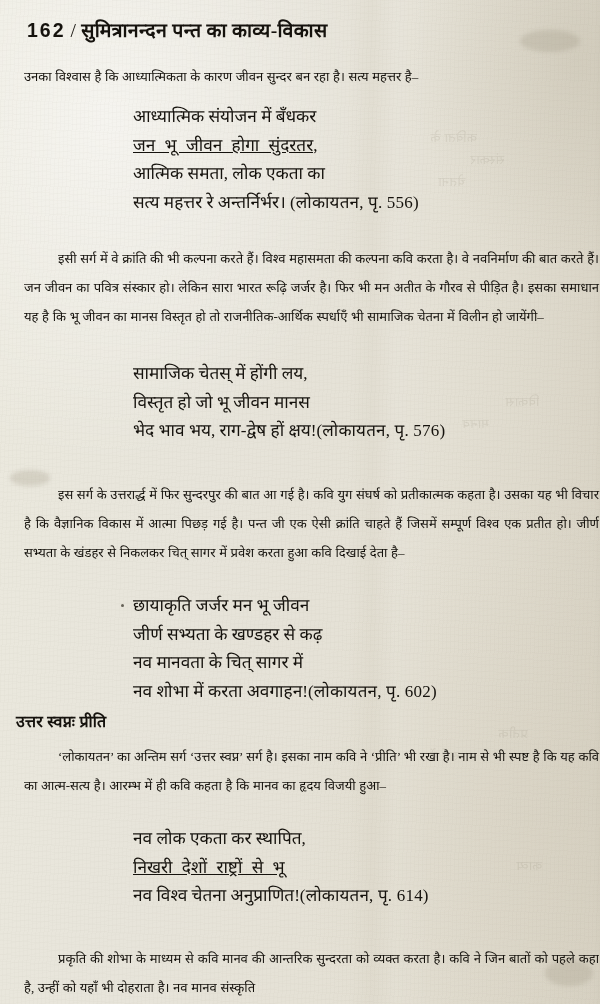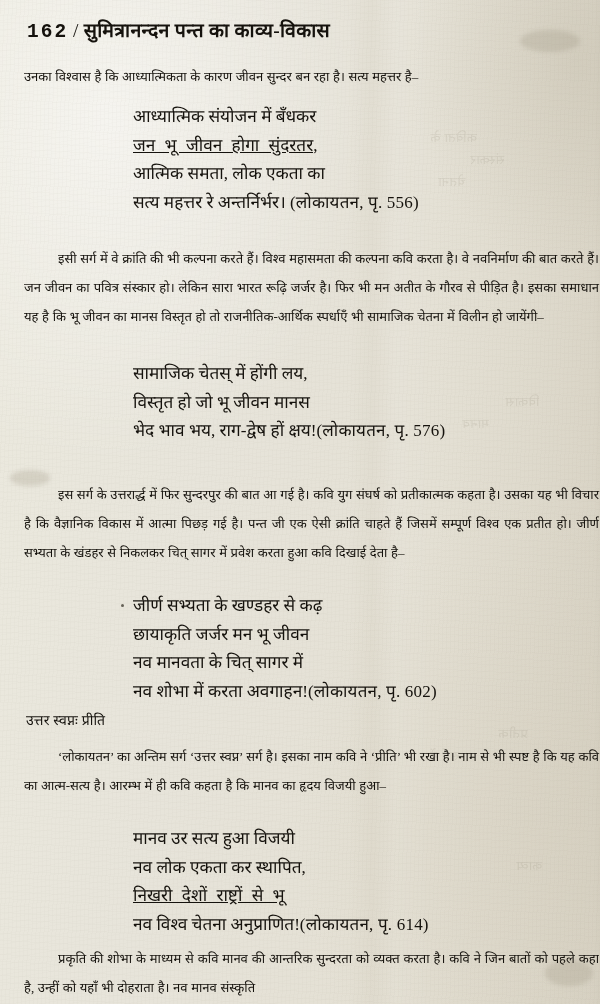--- a/index.html
+++ b/index.html
@@ -72,21 +72,21 @@
   .running-head {
     position: absolute;
     left: 27px;
     top: 16px;
     font-size: 19.5px;
     font-weight: 700;
     letter-spacing: 0.3px;
     white-space: nowrap;
   }
   .running-head .folio {
-    font-family: Liberation Mono, monospace;
+    font-family: Liberation Sans, sans-serif;
     letter-spacing: 2px;
     margin-right: 3px;
   }
   .running-head .sep {
     margin: 0 5px 0 2px;
     font-weight: 400;
   }
 
   .body-block {
     position: absolute;
@@ -117,23 +117,23 @@
     word-spacing: 5px;
     text-decoration: underline;
   }
   .cite {
     font-size: 17px;
     letter-spacing: 0.2px;
   }
 
   .section-head {
     position: absolute;
-    left: 26px;
-    font-size: 14px;
-    font-weight: 400;
+    left: 16px;
+    font-size: 16px;
+    font-weight: 700;
     letter-spacing: 0.2px;
     white-space: nowrap;
   }
 
   .speck {
     position: absolute;
     width: 3px;
     height: 3px;
     border-radius: 50%;
     background: #3a352b;
@@ -191,32 +191,31 @@
     <div class="verse" style="top:360px;">
       <span class="vline">सामाजिक चेतस् में होंगी लय,</span>
       <span class="vline">विस्तृत हो जो भू जीवन मानस</span>
       <span class="vline"><span>भेद भाव भय, राग-द्वेष हों क्षय!</span><span class="cite">(लोकायतन, पृ. 576)</span></span>
     </div>
 
     <div class="body-block indent" style="top:480px;">इस सर्ग के उत्तरार्द्ध में फिर सुन्दरपुर की बात आ गई है। कवि युग संघर्ष को प्रतीकात्मक कहता है। उसका यह भी विचार है कि वैज्ञानिक विकास में आत्मा पिछड़ गई है। पन्त जी एक ऐसी क्रांति चाहते हैं जिसमें सम्पूर्ण विश्व एक प्रतीत हो। जीर्ण सभ्यता के खंडहर से निकलकर चित् सागर में प्रवेश करता हुआ कवि दिखाई देता है–</div>
 
     <div class="speck" style="left:121px; top:604px;"></div>
     <div class="verse" style="top:592px;">
+      <span class="vline">छायाकृति जर्जर मन भू जीवन</span>
       <span class="vline">जीर्ण सभ्यता के खण्डहर से कढ़</span>
-      <span class="vline">छायाकृति जर्जर मन भू जीवन</span>
       <span class="vline">नव मानवता के चित् सागर में</span>
       <span class="vline"><span>नव शोभा में करता अवगाहन!</span><span class="cite">(लोकायतन, पृ. 602)</span></span>
     </div>
 
     <div class="section-head" style="top:710px;">उत्तर स्वप्नः प्रीति</div>
 
     <div class="body-block indent" style="top:742px;">‘लोकायतन’ का अन्तिम सर्ग ‘उत्तर स्वप्न’ सर्ग है। इसका नाम कवि ने ‘प्रीति’ भी रखा है। नाम से भी स्पष्ट है कि यह कवि का आत्म-सत्य है। आरम्भ में ही कवि कहता है कि मानव का हृदय विजयी हुआ–</div>
 
     <div class="verse" style="top:825px;">
-      <span class="vline">मानव उर सत्य हुआ विजयी</span>
       <span class="vline">नव लोक एकता कर स्थापित,</span>
       <span class="vline spread">निखरी देशों राष्ट्रों से भू</span>
       <span class="vline"><span>नव विश्व चेतना अनुप्राणित!</span><span class="cite">(लोकायतन, पृ. 614)</span></span>
     </div>
 
     <div class="body-block indent last-clip" style="top:944px;">प्रकृति की शोभा के माध्यम से कवि मानव की आन्तरिक सुन्दरता को व्यक्त करता है। कवि ने जिन बातों को पहले कहा है, उन्हीं को यहाँ भी दोहराता है। नव मानव संस्कृति</div>
 
   </div>
 </div>
 

